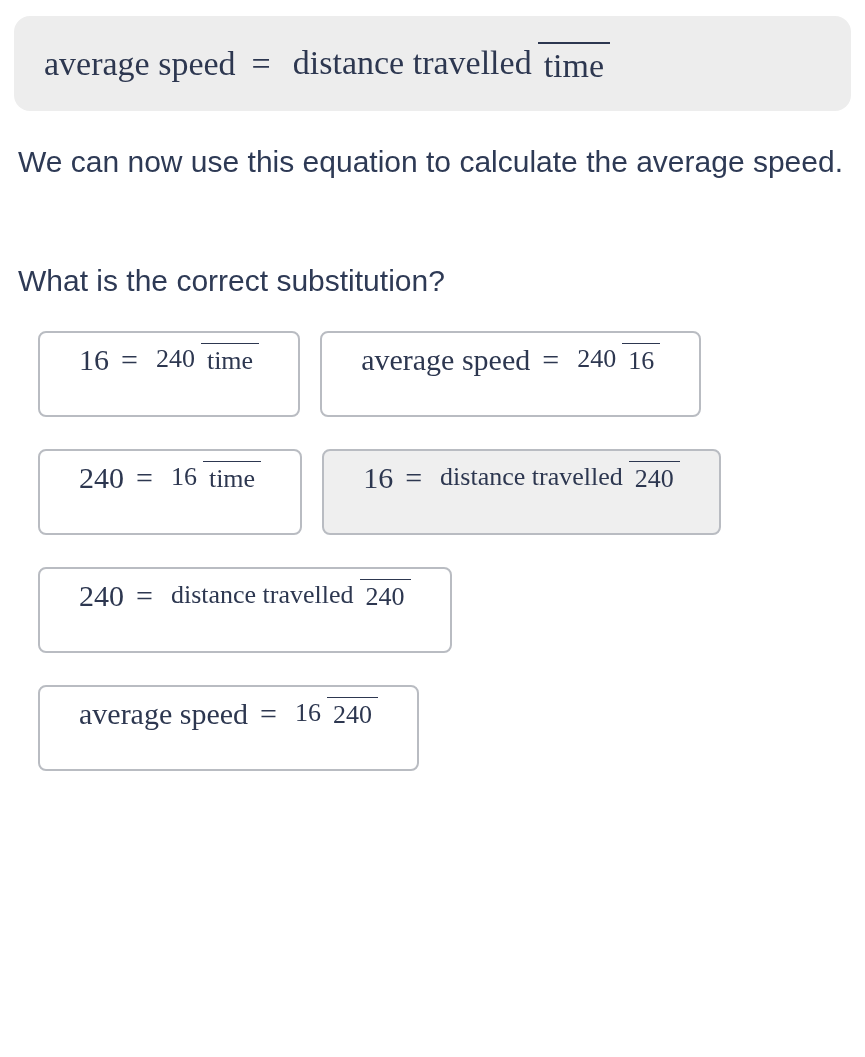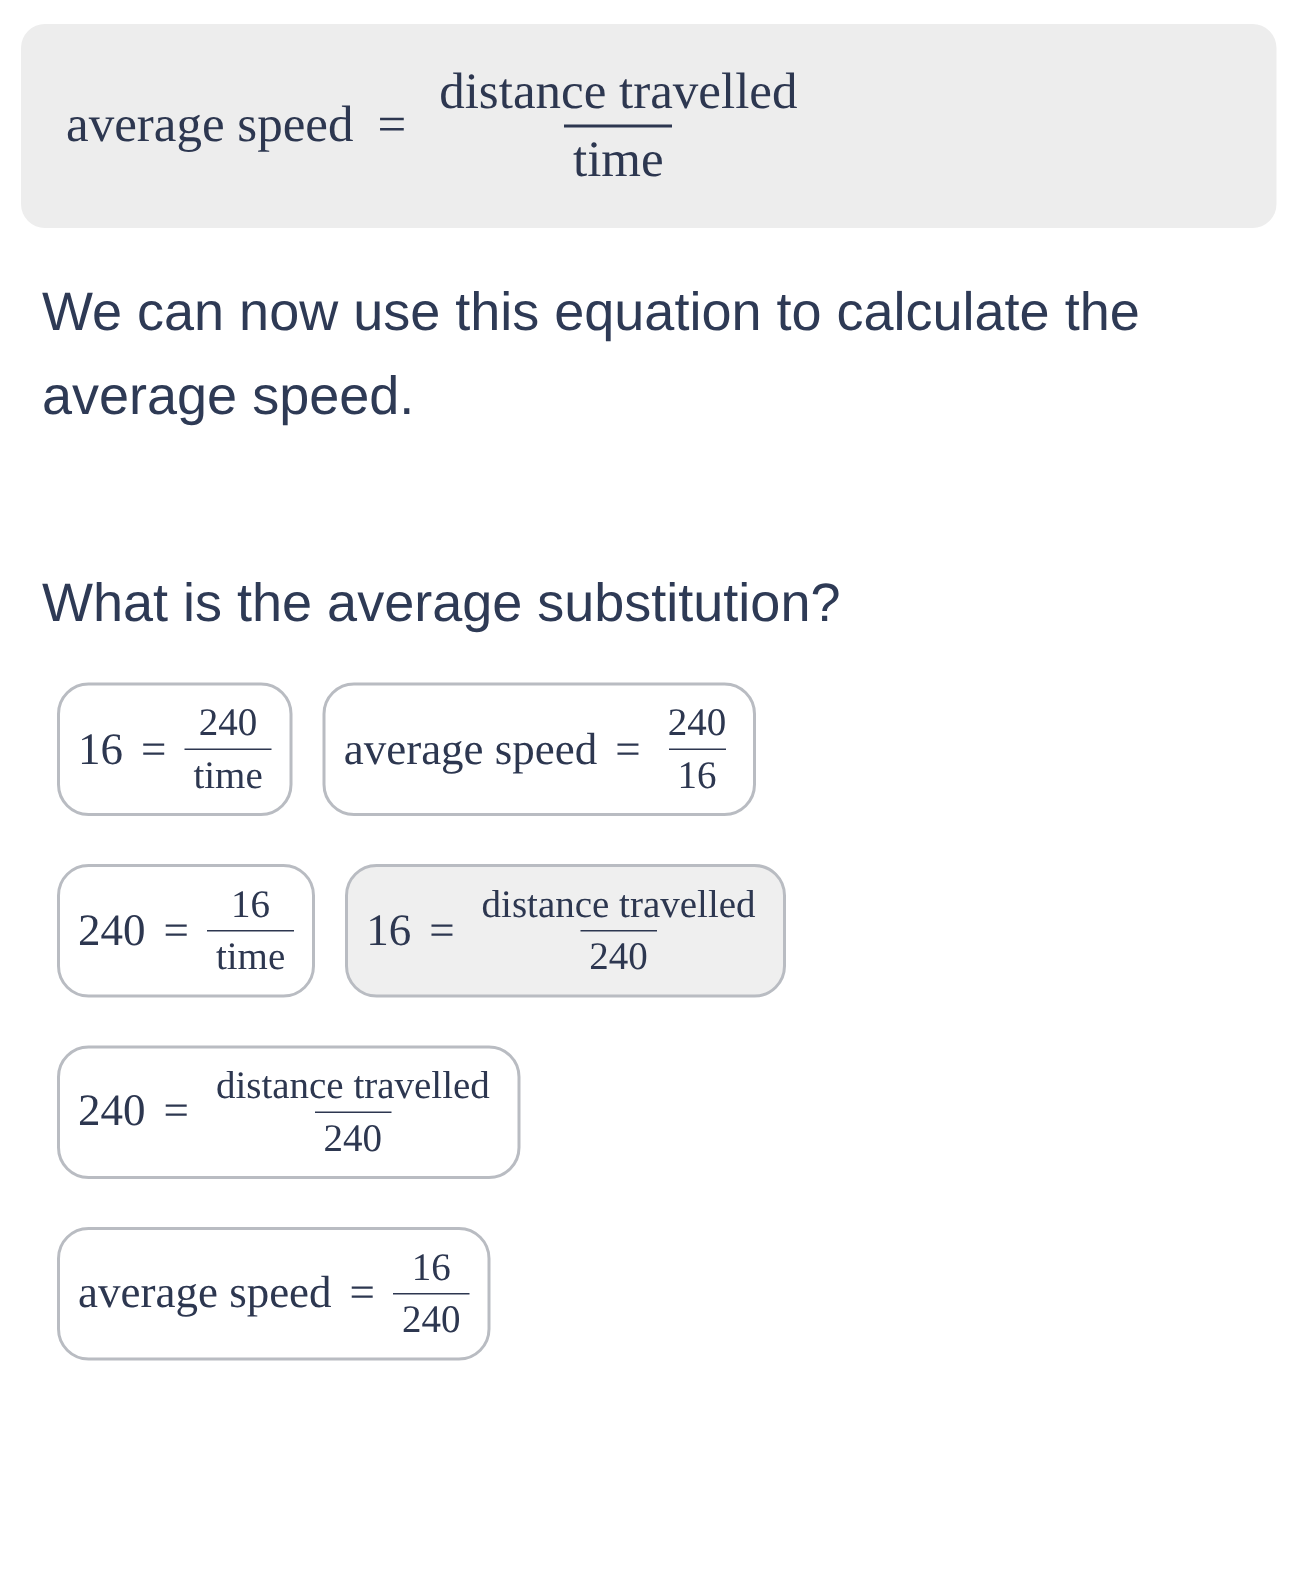--- a/index.html
+++ b/index.html
@@ -20,49 +20,49 @@
   .formula-row{
     display:flex;
     align-items:center;
     gap:16px;
     font-size:34px;
     line-height:1;
   }
   .eq{font-family:Georgia,serif}
   .frac{
     display:inline-flex;
-    flex-direction:column;
+    flex-direction:row;
     align-items:center;
     vertical-align:middle;
     line-height:1.15;
   }
   .frac .num{padding:0 6px 2px 6px}
   .frac .den{padding:2px 6px 0 6px;border-top:2px solid #2d3750}
   .frac.small{font-size:26px}
   .frac.small .den{border-top:1.5px solid #2d3750}
 
   .para{
-    font-size:36px;
+    font-size:30px;
     line-height:1.55;
-    margin:6px 18px 26px 28px;
+    margin:6px 18px 26px 18px;
     color:#2e3a55;
   }
 
   .options{
     display:flex;
     flex-wrap:wrap;
     gap:16px 20px;
     margin:10px 18px 18px 38px;
   }
   .opt{
     border:2px solid #b9bcc2;
-    border-radius:21px;
-    padding:10px 12px;
+    border-radius:8px;
+    padding:10px 39px;
     display:flex;
-    align-items:flex-end;
+    align-items:flex-start;
     min-height:62px;
     background:#fff;
     cursor:pointer;
   }
   .opt.sel{
     background:#efefef;
   }
   .opt .row{
     display:flex;
     align-items:center;
@@ -82,21 +82,21 @@
       <span class="num">distance travelled</span>
       <span class="den">time</span>
     </span>
   </div>
 </div>
 
 <div class="para sans">We can now use this equation to calculate the average speed.</div>
 
 <div class="para sans">
   <br>
-  <span>What is the average substitution?</span>
+  <span>What is the correct substitution?</span>
 </div>
 
 <div class="options">
 
   <div class="opt">
     <div class="row">
       <span>16</span>
       <span class="eq">=</span>
       <span class="frac small">
         <span class="num">240</span>

